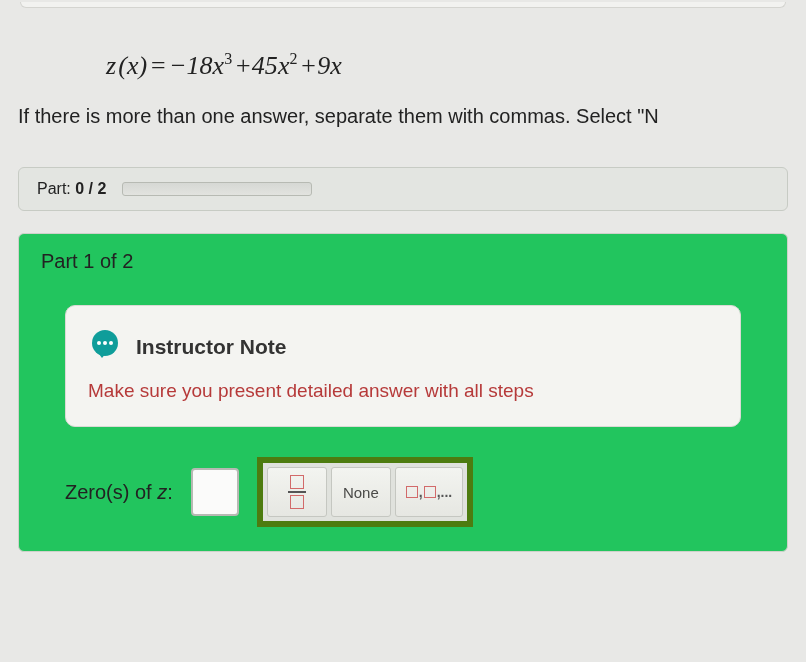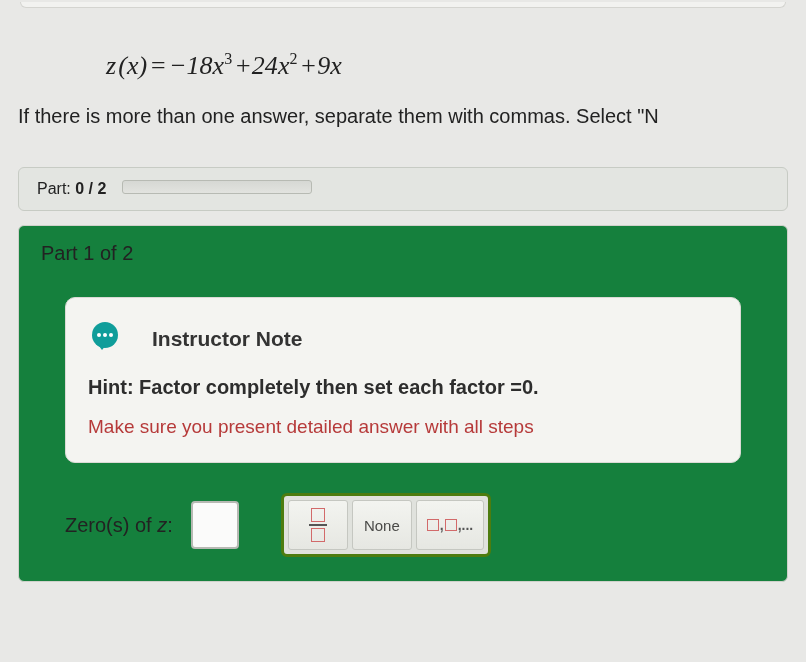--- a/index.html
+++ b/index.html
@@ -26,58 +26,59 @@
     line-height: 1.5;
   }
   .formula {
     font-family: "Cambria Math", "Times New Roman", serif;
     font-size: 26px;
     padding: 16px 0 16px 88px;
     font-style: italic;
   }
   .formula sup { font-size: 16px; font-style: normal; vertical-align: super; }
   .part-progress {
-    margin: 22px 18px 14px 18px;
+    margin: 22px 18px 22px 18px;
     background: #e3e5e1;
     border: 1px solid #c7cbc4;
     border-radius: 6px;
     padding: 12px 18px;
     display: flex;
+    align-items: center;
     gap: 16px;
   }
   .part-progress .lbl b { font-weight: 700; }
   .prog-track {
     width: 190px;
     height: 14px;
     background: linear-gradient(#d6d8d4,#e2e3df);
     border: 1px solid #b7bab3;
     border-radius: 3px;
   }
   .part-card {
     margin: 0 18px 0 18px;
-    background: #15803d;
+    background: #22c55e;
     border: 1px solid #cfd1cb;
     border-radius: 6px;
     padding: 0 0 24px 0;
   }
   .part-header {
     padding: 16px 22px 22px 22px;
     font-size: 20px;
   }
   .note-box {
     margin: 10px 46px 30px 46px;
     background: #f4f4f1;
     border: 1px solid #dadad5;
     border-radius: 10px;
     padding: 22px 26px 24px 22px;
   }
   .note-head {
     display: flex;
     align-items: center;
-    gap: 30px;
+    gap: 14px;
     margin-bottom: 14px;
   }
   .note-title { font-size: 21px; font-weight: 700; color: #333; }
   .hint-line { font-size: 20px; font-weight: 700; color: #2d2d2d; line-height: 1.5; }
   .hint-sub { font-size: 19px; color: #b63a3a; margin-top: 14px; }
   .answer-row {
     display: flex;
     align-items: center;
     gap: 18px;
     padding: 0 46px;
@@ -86,25 +87,24 @@
   .answer-label i { font-style: italic; }
   .answer-input {
     width: 48px; height: 48px;
     border: 2px solid #b7b9b3;
     border-radius: 4px;
     background: #fbfbfa;
   }
   .tool-row {
     display: flex;
     background: #e0e2dd;
-    border: 3px solid #4d7c0f;
-    border-radius: 6px;
+    border: 6px solid #4d7c0f;
+    border-radius: 0;
     padding: 4px;
     gap: 4px;
-    margin-left: 24px;
   }
   .tool-btn {
     min-width: 60px;
     height: 50px;
     background: linear-gradient(#f3f4f0,#e6e7e2);
     border: 1px solid #c5c7c1;
     border-radius: 3px;
     display: flex;
     align-items: center;
     justify-content: center;
@@ -137,21 +137,21 @@
   }
   .list-glyph .comma { color:#555; font-weight:bold; }
 </style>
 </head>
 <body>
 
 <div class="top-edge"></div>
 
 <div class="question">
   <div class="formula">
-    <span>z</span> (<span>x</span>) = <span>−18</span><span>x</span><sup>3</sup> <span>+24</span><span>x</span><sup>2</sup> <span>+9</span><span>x</span>
+    <span>z</span> (<span>x</span>) = <span>−18</span><span>x</span><sup>3</sup> <span>+45</span><span>x</span><sup>2</sup> <span>+9</span><span>x</span>
   </div>
   <div>If there is more than one answer, separate them with commas. Select "N</div>
 </div>
 
 <div class="part-progress">
   <span class="lbl"><span>Part: </span><b>0 / 2</b></span>
   <div class="prog-track"></div>
 </div>
 
 <div class="part-card">
@@ -163,21 +163,20 @@
         <svg width="34" height="34" viewBox="0 0 34 34">
           <circle cx="17" cy="15" r="13" fill="#0f9d9a"></circle>
           <path d="M11 26 L14 30 L18 25 Z" fill="#0f9d9a"></path>
           <circle cx="11" cy="15" r="2" fill="#fff"></circle>
           <circle cx="17" cy="15" r="2" fill="#fff"></circle>
           <circle cx="23" cy="15" r="2" fill="#fff"></circle>
         </svg>
       </span>
       <span class="note-title">Instructor Note</span>
     </div>
-    <div class="hint-line">Hint: Factor completely then set each factor =0.</div>
     <div class="hint-sub">Make sure you present detailed answer with all steps</div>
   </div>
 
   <div class="answer-row">
     <span class="answer-label">
       <span>Zero(s) of </span><i>z</i><span>:</span>
     </span>
     <div class="answer-input"></div>
 
     <div class="tool-row">

